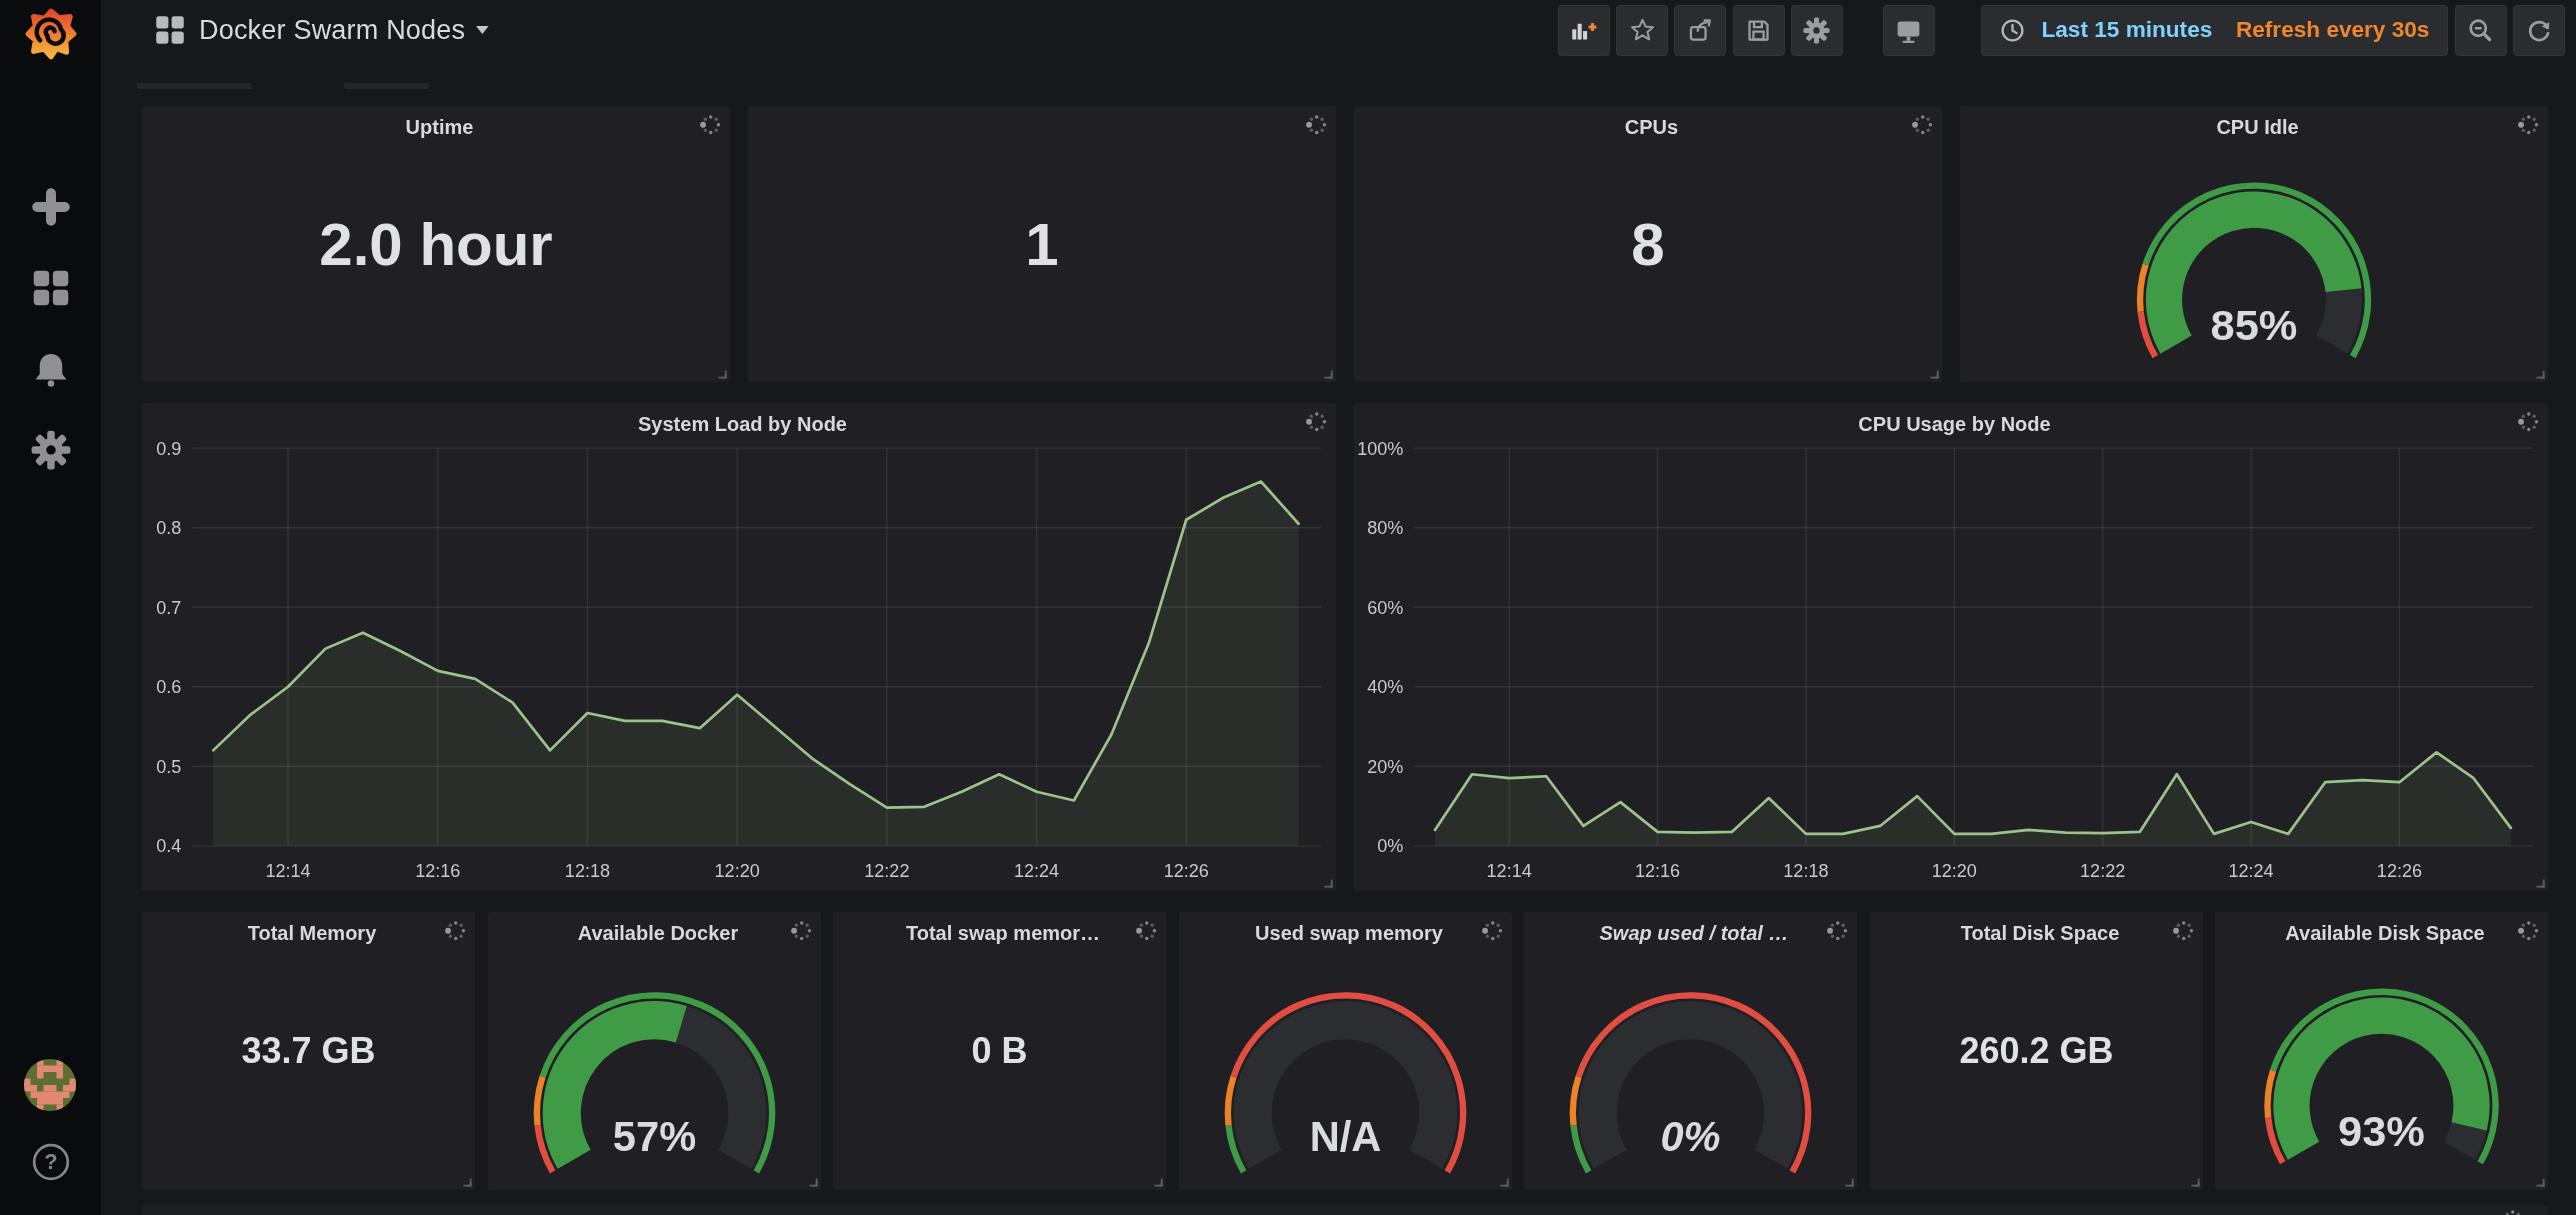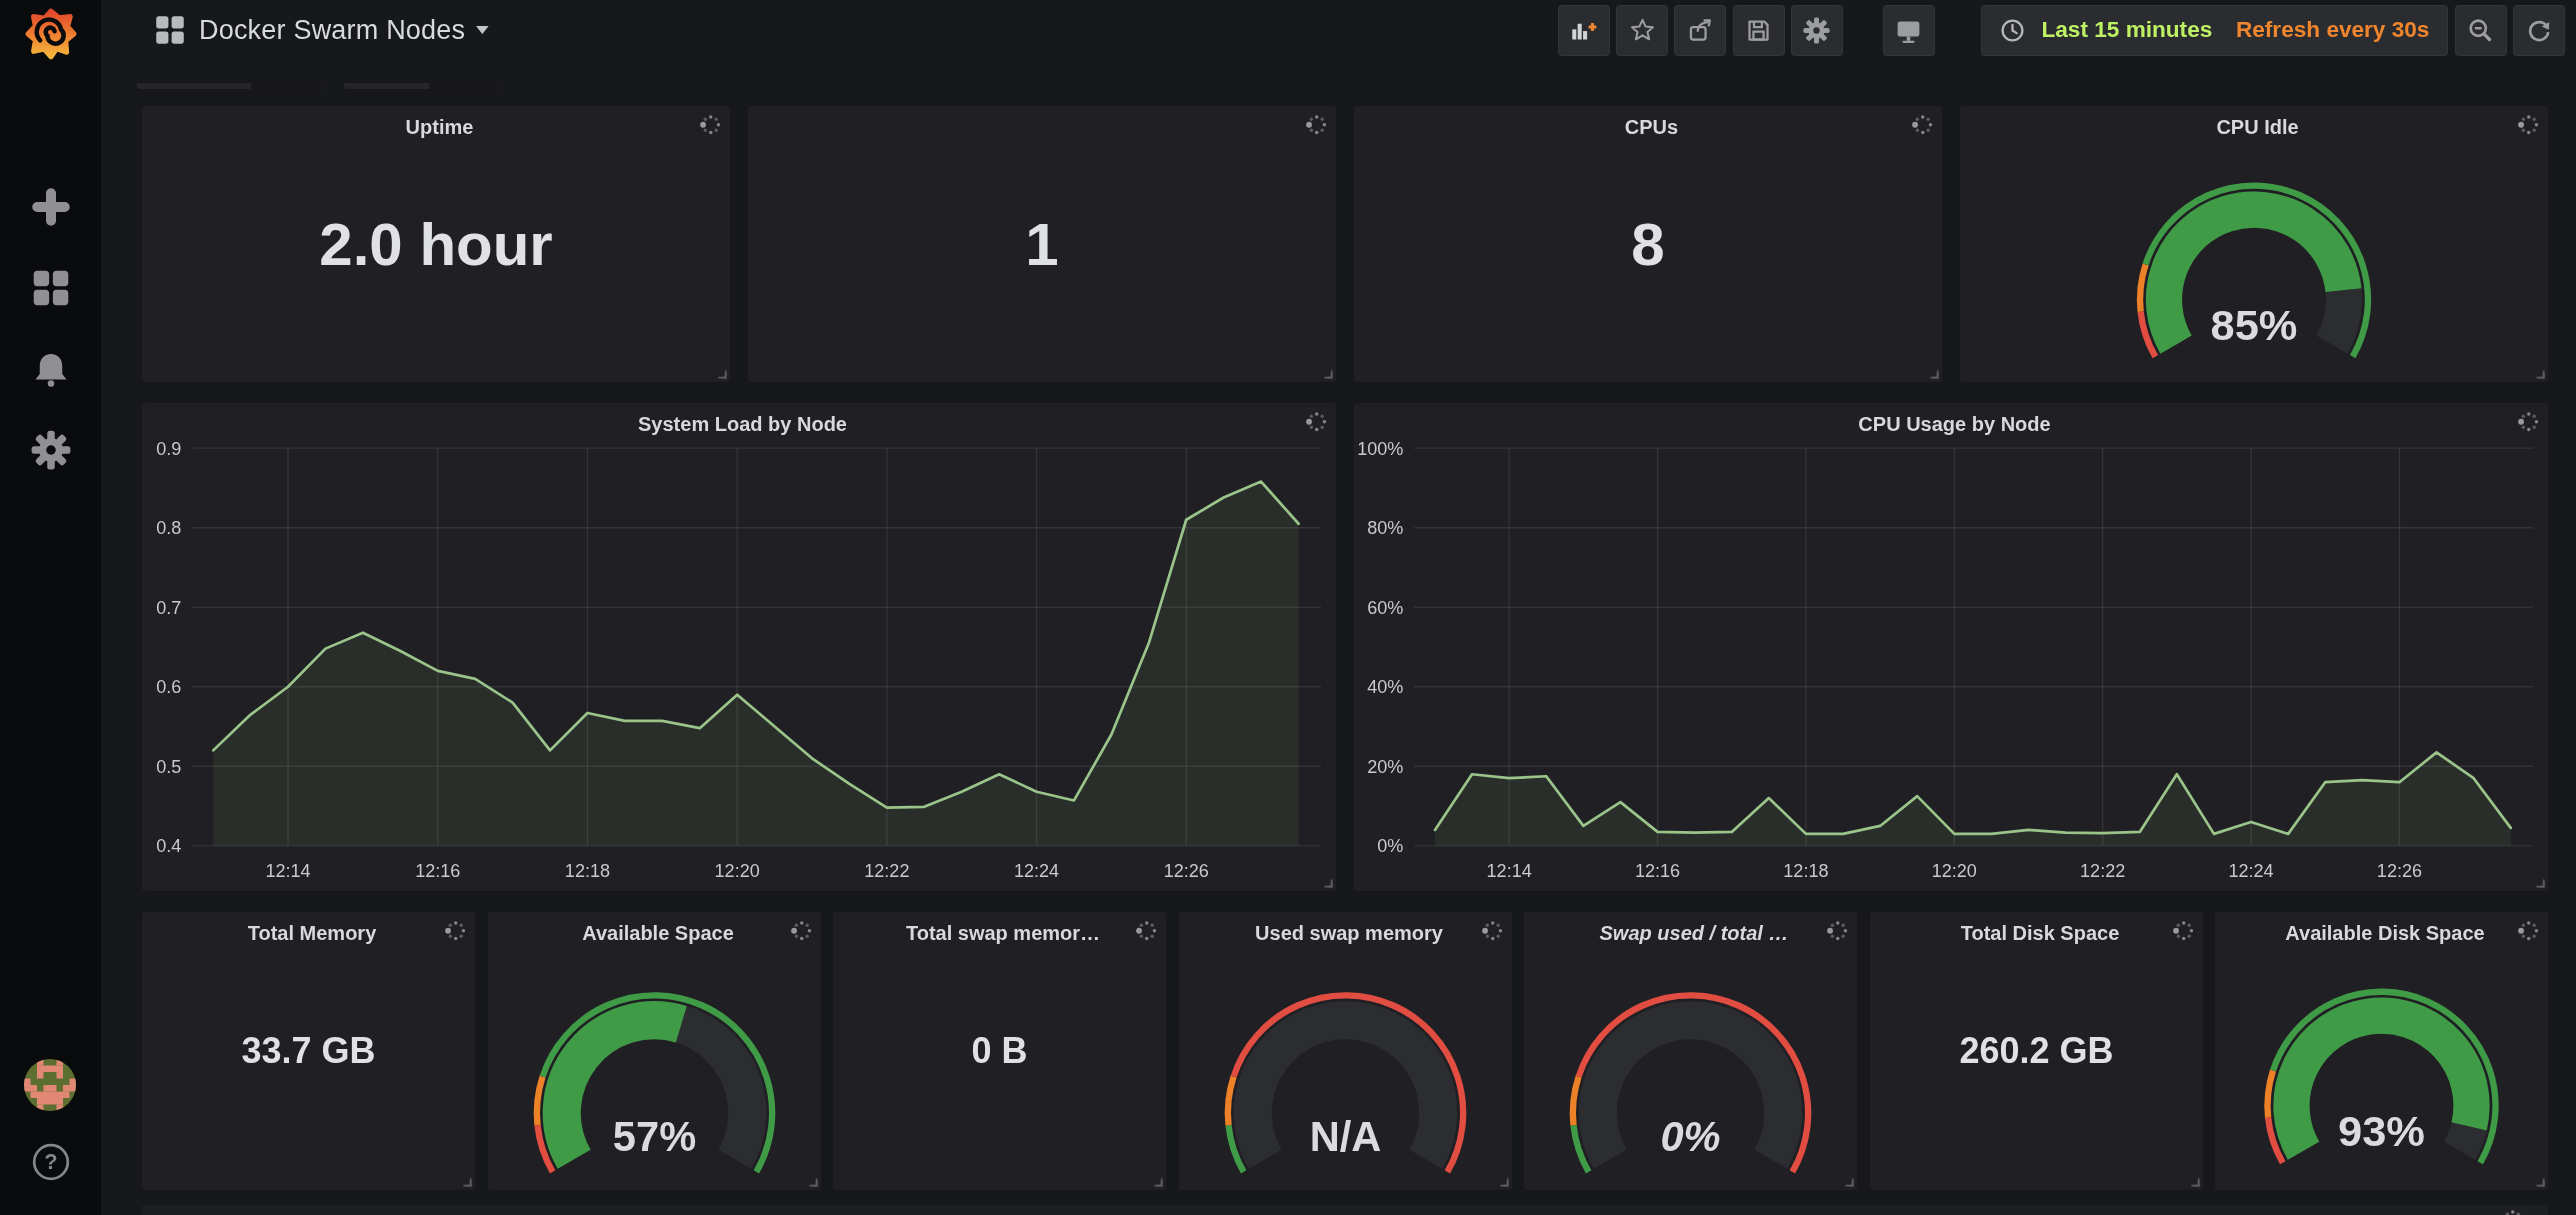--- a/index.html
+++ b/index.html
@@ -16,21 +16,21 @@
   
   .navbar{position:absolute;left:101px;top:0;right:0;height:60px;background:#17181a;z-index:4;}
   .dash-title-group{position:absolute;left:51px;top:0;height:60px;display:flex;align-items:center;gap:11px;cursor:pointer;}
   .dash-title{font-size:27px;font-weight:500;color:#d9dadc;letter-spacing:0.2px;}
   .toolbar{position:absolute;right:11px;top:4.5px;height:51px;display:flex;align-items:center;gap:6.3px;}
   .tb-btn{height:51px;min-width:52px;background:#2b2c2f;border:0.9px solid #343538;border-radius:3.6px;
           display:flex;align-items:center;justify-content:center;cursor:pointer;box-sizing:border-box;}
   .tb-gap-lg{width:27px;}
   .tb-gap-md{width:34px;}
   .time-btn{padding:0 18px;gap:11px;}
-  .time-range{font-size:22.6px;font-weight:700;color:#bef264;margin-left:5.4px;}
+  .time-range{font-size:22.6px;font-weight:700;color:#7dd3fc;margin-left:5.4px;}
   .refresh-every{font-size:22.6px;font-weight:700;color:#f0862d;margin-left:12.7px;}
   
   .panel{position:absolute;background:#202024;border-radius:2.7px;}
   .ptitle{position:absolute;left:7px;right:0;top:0;height:42px;margin:0;line-height:43px;text-align:center;
           font-size:20px;font-weight:600;color:#d8d9da;z-index:2;cursor:pointer;white-space:nowrap;
           overflow:hidden;text-overflow:ellipsis;padding:0 40px;}
   .stat{position:absolute;inset:0;display:flex;align-items:center;justify-content:center;
         font-weight:700;color:#e0e1e3;}
   .stat.lg{font-size:60px;}
   .stat.sm{font-size:36px;}
@@ -463,21 +463,21 @@
         </svg>
       </div>
       <div class="rsz">
         <svg width="14.5" height="14.5" viewBox="0 0 16 16">
           <path d="M14 6 V14 H6" stroke="#5c5c60" stroke-width="2" fill="none"></path>
           <path d="M14 10 V14 H10" stroke="#5c5c60" stroke-width="2" fill="none"></path>
         </svg>
       </div>
     </section>
   <section class="panel" style="left:488px;top:912px;width:333px;height:278px;">
-    <h2 class="ptitle">Available Space</h2>
+    <h2 class="ptitle">Available Docker</h2>
     <div class="gauge-holder">
         <svg width="333" height="278" viewBox="0 0 368 307">
           <path d="M 95.23 273.25 A 102.5 102.5 0 1 1 272.77 273.25" stroke="#2c2d31" stroke-width="42" fill="none"></path>
           <path d="M 95.23 273.25 A 102.5 102.5 0 0 1 213.63 123.87" stroke="#3f9b45" stroke-width="42" fill="none"></path>
           <path d="M 71.42 287.00 A 130 130 0 0 1 54.71 235.59" stroke="#e24d42" stroke-width="7" fill="none"></path>
           <path d="M 54.71 235.59 A 130 130 0 0 1 60.36 181.83" stroke="#ed8128" stroke-width="7" fill="none"></path>
           <path d="M 60.36 181.83 A 130 130 0 1 1 296.58 287.00" stroke="#3f9b45" stroke-width="7" fill="none"></path>
           <text x="184" y="248" text-anchor="middle" dominant-baseline="central" font-size="46" font-weight="700" fill="#dadbdd">57%</text>
         </svg>
       </div>

